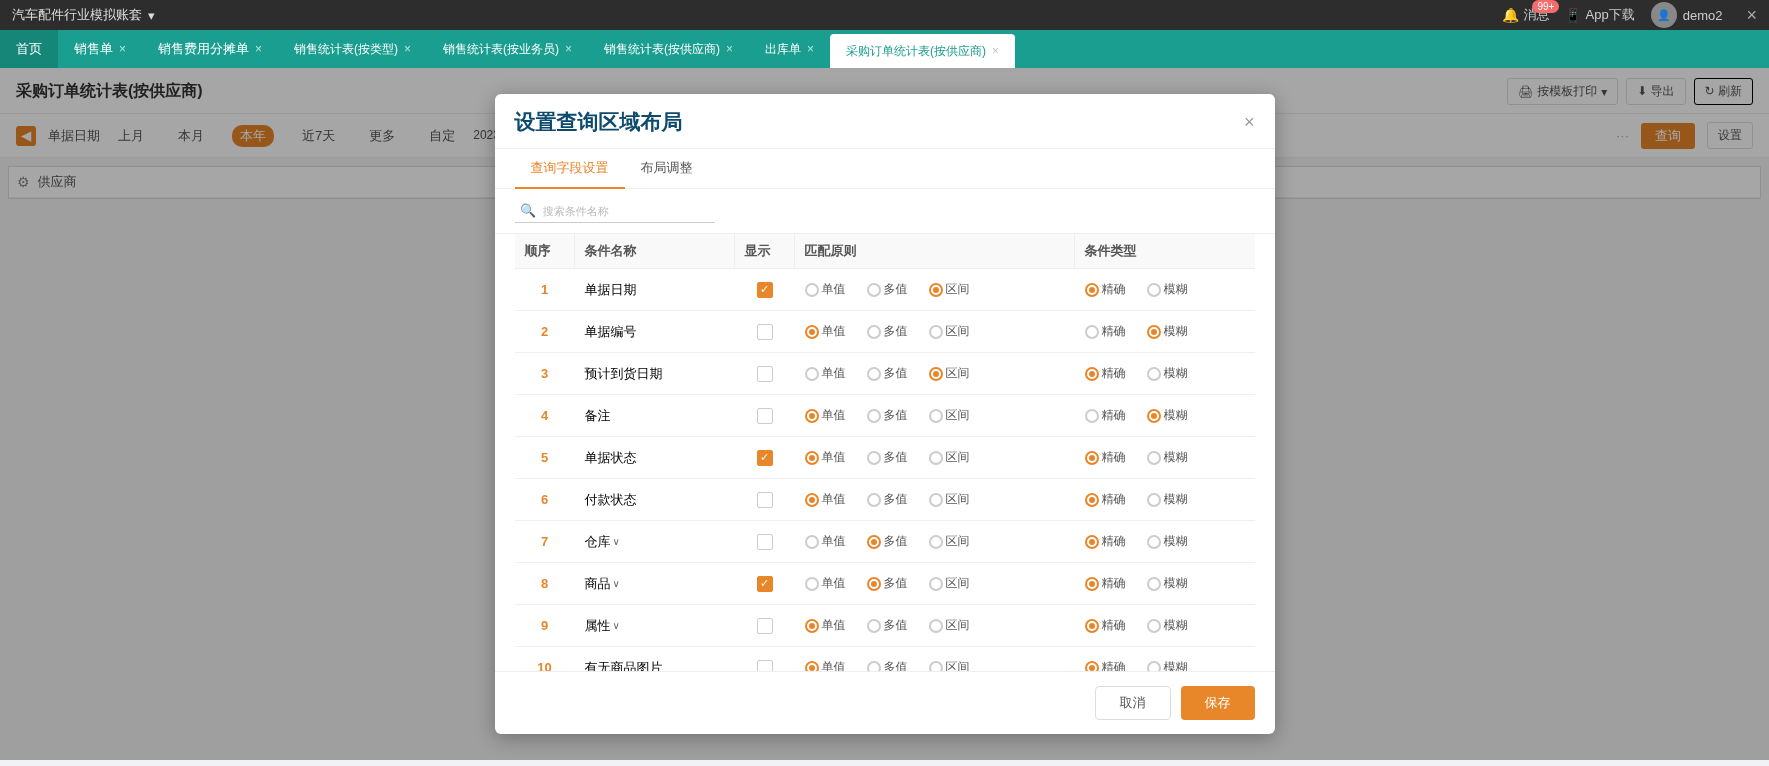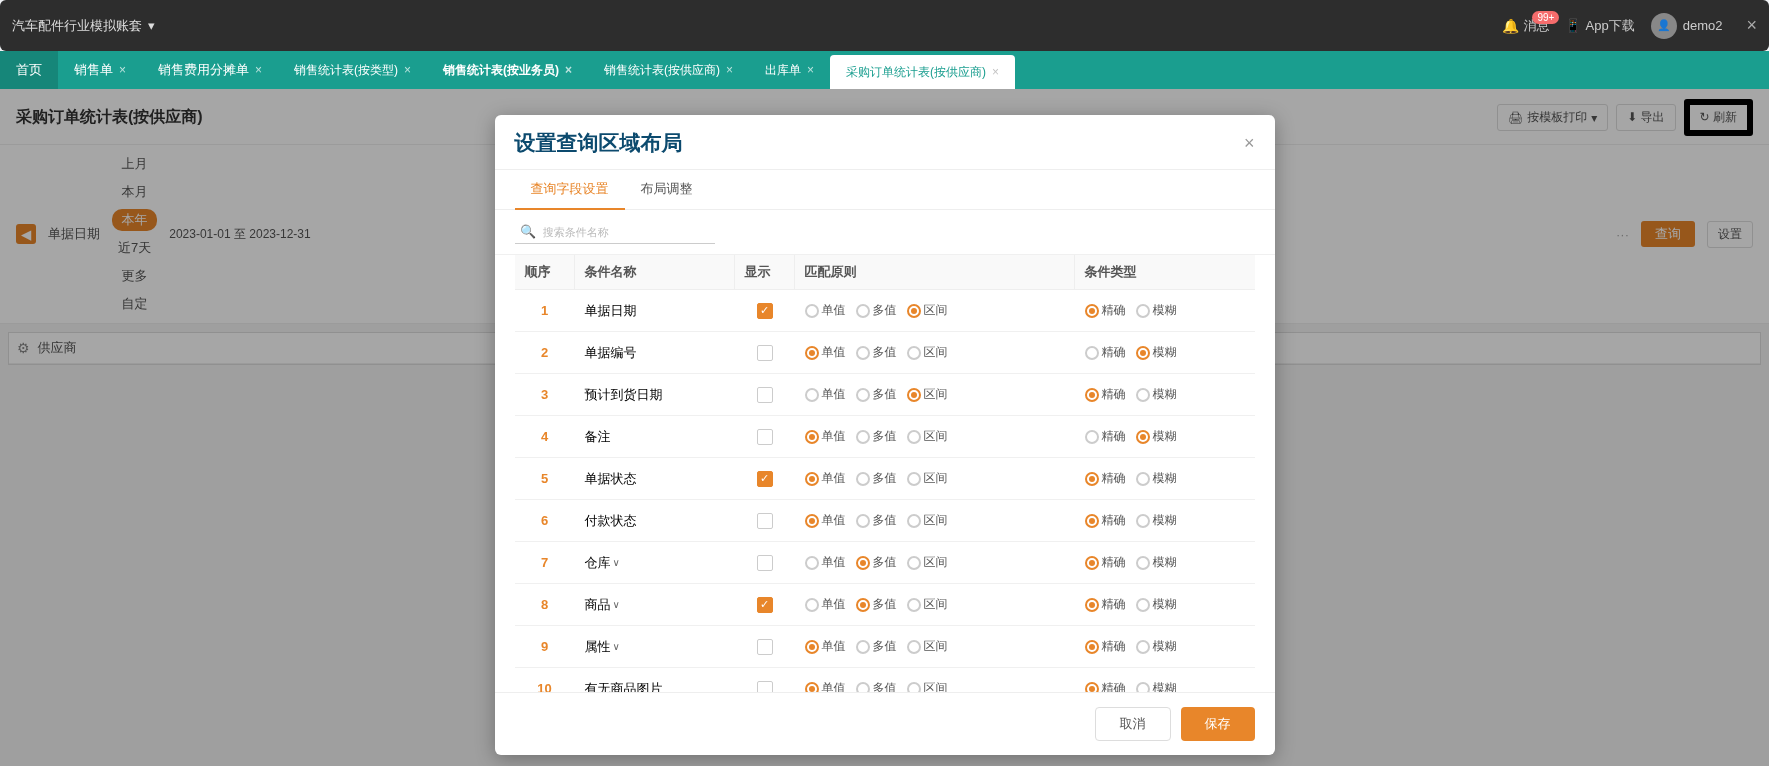--- a/index.html
+++ b/index.html
@@ -1,27 +1,26 @@
 <!DOCTYPE html>
 <html><head>
   <meta charset="utf-8">
   <style>
     * { box-sizing: border-box; margin: 0; padding: 0; }
     body { font-family: 'Microsoft YaHei', Arial, sans-serif; font-size: 13px; background: #f0f2f5; overflow: hidden; }
 
     
     .top-bar {
       background: #2d2d2d;
-      height: 51px;
+      height: 30px;
       display: flex;
       align-items: center;
       justify-content: space-between;
       padding: 0 12px;
       color: #ccc;
-      border-radius: 6px;
     }
     .top-bar-left { font-size: 13px; color: #ddd; display: flex; align-items: center; gap: 6px; }
     .top-bar-right { display: flex; align-items: center; gap: 16px; font-size: 13px; color: #ccc; }
     .top-bar-right .notif { display: flex; align-items: center; gap: 4px; position: relative; }
     .badge { background: #f56c6c; color: #fff; border-radius: 8px; padding: 1px 5px; font-size: 10px; position: absolute; top: -6px; right: -10px; }
     .top-bar-right .download { display: flex; align-items: center; gap: 4px; }
     .avatar { width: 26px; height: 26px; border-radius: 50%; background: #888; display: flex; align-items: center; justify-content: center; color: #fff; font-size: 11px; }
     .close-x { color: #aaa; cursor: pointer; font-size: 18px; margin-left: 8px; }
 
     
@@ -60,35 +59,35 @@
       padding: 10px 16px 8px;
       display: flex;
       align-items: center;
       justify-content: space-between;
       border-bottom: 1px solid #eee;
     }
     .page-title { font-size: 16px; font-weight: bold; color: #333; }
     .header-actions { display: flex; align-items: center; gap: 8px; }
     .btn-print { background: #fff; border: 1px solid #ddd; padding: 4px 10px; border-radius: 3px; cursor: pointer; color: #555; font-size: 12px; display: flex; align-items: center; gap: 4px; }
     .btn-export { background: #fff; border: 1px solid #ddd; padding: 4px 10px; border-radius: 3px; cursor: pointer; color: #555; font-size: 12px; }
-    .btn-refresh { background: #fff; border: 6px solid #000000; padding: 4px 10px; border-radius: 3px; cursor: pointer; color: #555; font-size: 12px; }
+    .btn-refresh { background: #fff; border: 1px solid #000000; padding: 4px 10px; border-radius: 3px; cursor: pointer; color: #555; font-size: 12px; }
     .btn-query { background: #e8862a; border: none; padding: 4px 14px; border-radius: 3px; cursor: pointer; color: #fff; font-size: 13px; }
     .btn-settings { background: #fff; border: 1px solid #ddd; padding: 4px 10px; border-radius: 3px; cursor: pointer; color: #555; font-size: 12px; }
 
     .filter-bar {
       background: #fff;
       padding: 8px 16px;
       display: flex;
       align-items: center;
       gap: 12px;
       border-bottom: 1px solid #eee;
       flex-wrap: wrap;
     }
     .filter-label { color: #555; font-size: 13px; white-space: nowrap; }
-    .filter-date-btns { display: flex; gap: 6px; flex-direction: column; }
+    .filter-date-btns { display: flex; gap: 22px; }
     .date-btn { border: none; background: none; cursor: pointer; color: #555; font-size: 13px; padding: 2px 6px; }
     .date-btn.active { background: #e8862a; color: #fff; border-radius: 10px; padding: 2px 8px; }
     .date-range { color: #555; font-size: 12px; }
     .collapse-arrow { background: #e8862a; border: none; color: #fff; width: 20px; height: 20px; border-radius: 3px; cursor: pointer; display: flex; align-items: center; justify-content: center; }
 
     .table-section {
       background: #fff;
       margin: 8px;
       border: 1px solid #ddd;
     }
@@ -209,21 +208,21 @@
     .cb-checked::after { content: '✓'; color: #fff; font-size: 11px; }
     .cb-unchecked {
       width: 16px; height: 16px;
       background: #fff;
       border: 1px solid #ccc;
       border-radius: 2px;
       cursor: pointer;
     }
 
     
-    .radio-group { display: flex; align-items: center; gap: 10px; flex-wrap: wrap; }
+    .radio-group { display: flex; align-items: center; gap: 21px; flex-wrap: wrap; }
     .radio-item { display: flex; align-items: center; gap: 3px; cursor: pointer; font-size: 12px; color: #555; white-space: nowrap; }
     .radio-checked {
       width: 14px; height: 14px;
       border-radius: 50%;
       border: 2px solid #e8862a;
       display: flex; align-items: center; justify-content: center;
       position: relative;
     }
     .radio-checked::after { content: ''; width: 6px; height: 6px; border-radius: 50%; background: #e8862a; }
     .radio-unchecked {
@@ -299,21 +298,21 @@
     <span class="tab-close">×</span>
   </div>
   <div class="nav-tab">
     <span>销售费用分摊单</span>
     <span class="tab-close">×</span>
   </div>
   <div class="nav-tab" style="font-size:12px;">
     <span>销售统计表(按类型)</span>
     <span class="tab-close">×</span>
   </div>
-  <div class="nav-tab" style="font-size:12px;font-weight:bold;">
+  <div class="nav-tab" style="font-size:12px;">
     <span>销售统计表(按业务员)</span>
     <span class="tab-close">×</span>
   </div>
   <div class="nav-tab" style="font-size:12px;">
     <span>销售统计表(按供应商)</span>
     <span class="tab-close">×</span>
   </div>
   <div class="nav-tab" style="font-size:12px;">
     <span>出库单</span>
     <span class="tab-close">×</span>

